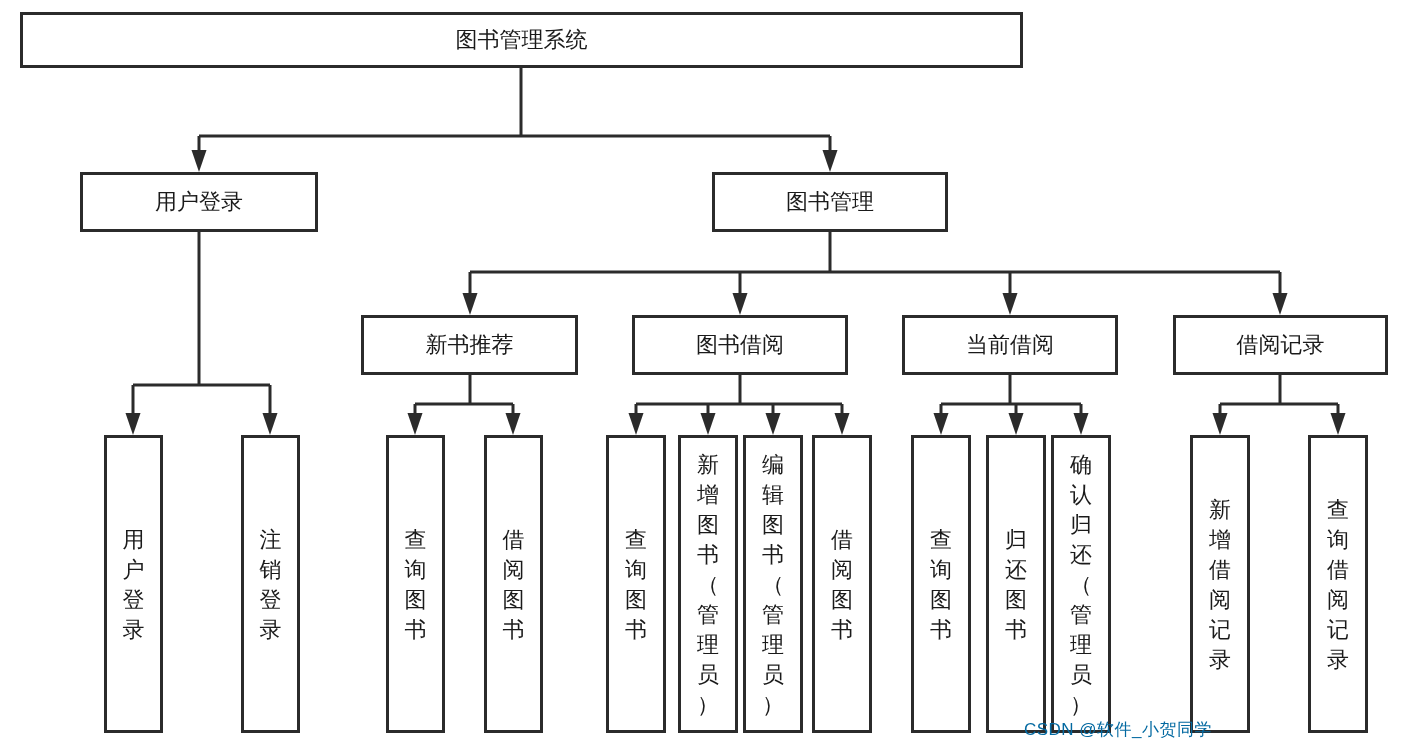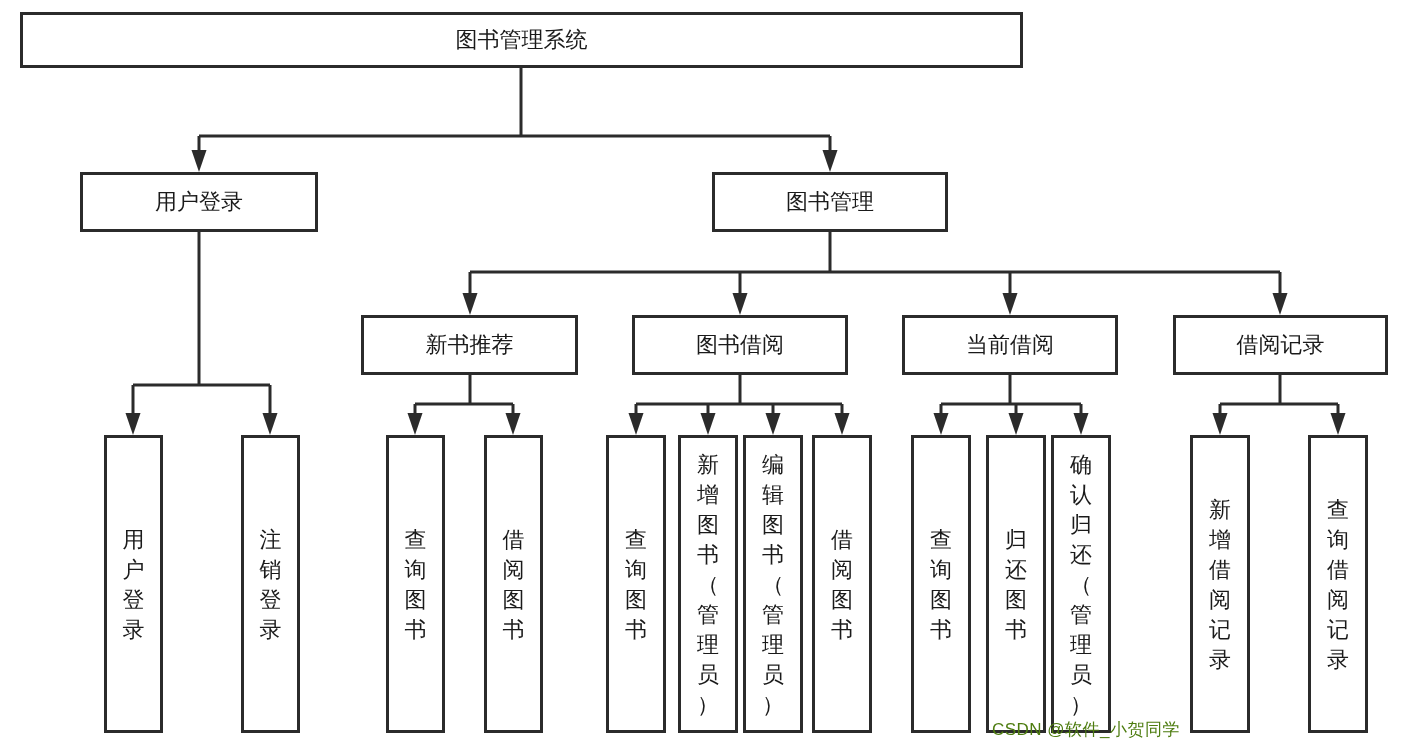--- a/index.html
+++ b/index.html
@@ -12,20 +12,21 @@
     width: 1405px;
     height: 747px;
     font-family: "Liberation Sans", "DejaVu Sans", sans-serif;
     overflow: hidden;
     position: relative;
   }
   #diagram-root {
     position: relative;
     width: 1194px;
     height: 747px;
+    padding-left: 32px;
   }
   svg.diagram-canvas {
     position: absolute;
     left: 0;
     top: 0;
     width: 1405px;
     height: 747px;
     display: block;
   }
   .node-box {
@@ -55,21 +56,21 @@
     font-size: 22px;
     fill: #1a1a1a;
     text-anchor: middle;
   }
   .watermark-text {
     position: absolute;
     right: 14px;
     bottom: 6px;
     font-family: "Liberation Sans", "DejaVu Sans", sans-serif;
     font-size: 17px;
-    color: #4d7c0f;
+    color: #0369a1;
     white-space: nowrap;
     letter-spacing: 0.5px;
     user-select: none;
   }
 </style>
 </head>
 <body>
 
 <div id="diagram-root">
   <svg class="diagram-canvas" id="diagram-svg" viewBox="0 0 1405 747" xmlns="http://www.w3.org/2000/svg">

